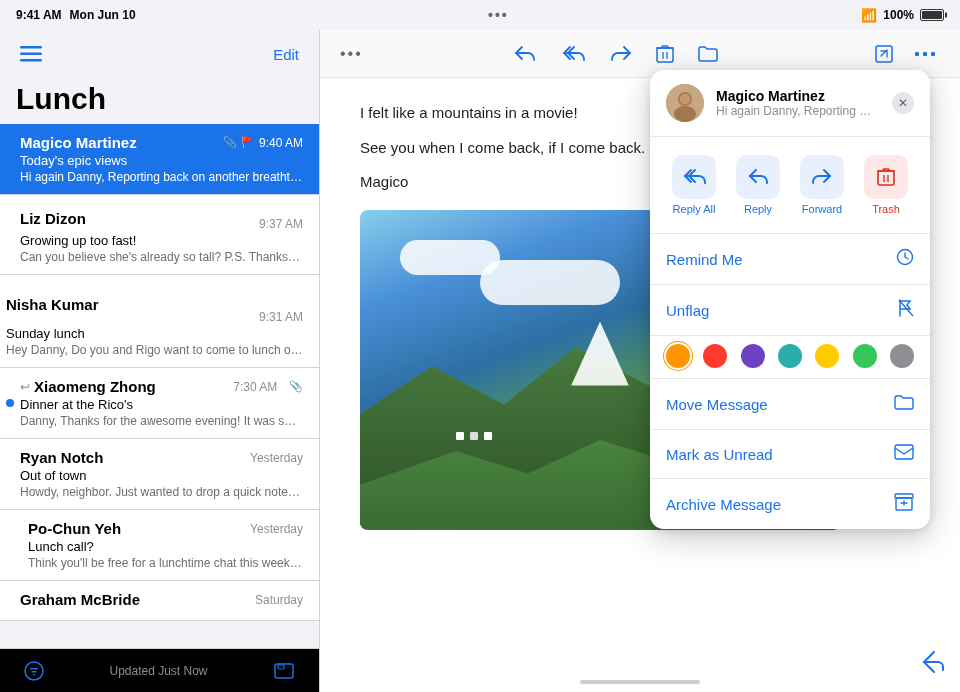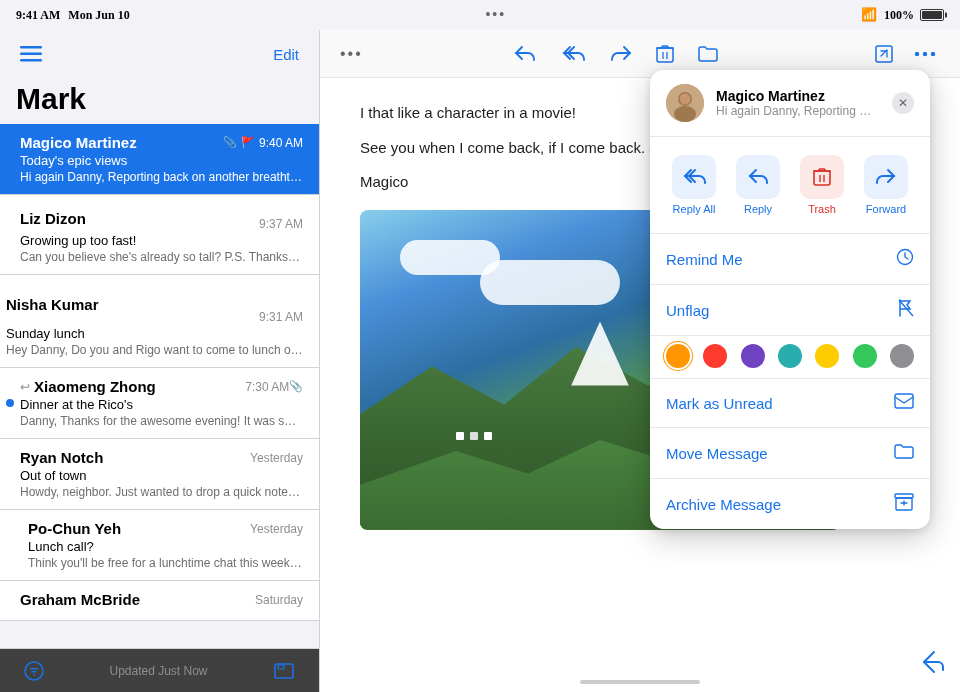--- a/index.html
+++ b/index.html
@@ -18,21 +18,20 @@
       top: 0; left: 0; right: 0;
       height: 30px;
       background: #f2f2f7;
       display: flex;
       align-items: center;
       justify-content: space-between;
       padding: 0 16px;
       font-size: 12px;
       font-weight: 600;
       z-index: 100;
-      font-family: Liberation Serif, serif;
     }
     .status-bar-left { display: flex; gap: 8px; align-items: center; }
     .status-bar-right { display: flex; gap: 6px; align-items: center; }
     .battery {
       width: 24px; height: 12px;
       border: 1.5px solid #333;
       border-radius: 2px;
       position: relative;
       display: flex; align-items: center; padding: 1px;
     }
@@ -157,21 +156,21 @@
       color: #8e8e93;
     }
 
     .flag-icon {
       font-size: 11px;
       color: #ff9500;
     }
 
     .inbox-footer {
       height: 44px;
-      background: #404040;
+      background: #000000;
       border-top: 1px solid #d1d1d6;
       display: flex;
       align-items: center;
       justify-content: space-between;
       padding: 0 20px;
     }
 
     
     .email-panel {
       flex: 1;
@@ -402,21 +401,21 @@
       <button class="toolbar-btn">
         <svg width="22" height="16" viewBox="0 0 22 16" fill="none">
           <rect x="0" y="0" width="22" height="2.5" rx="1.25" fill="#1a73e8"></rect>
           <rect x="0" y="6.5" width="22" height="2.5" rx="1.25" fill="#1a73e8"></rect>
           <rect x="0" y="13" width="22" height="2.5" rx="1.25" fill="#1a73e8"></rect>
         </svg>
       </button>
       <button class="toolbar-btn" style="font-size:15px;color:#1a73e8;">Edit</button>
     </div>
 
-    <div class="inbox-title">Mark</div>
+    <div class="inbox-title">Lunch</div>
 
     <div class="mail-list">
 
       <div class="mail-item selected" style="padding-left:20px;">
         <div class="mail-item-header">
           <span class="sender-name">Magico Martinez</span>
           <div style="display:flex;align-items:center;gap:4px;">
             <span class="attachment-icon">📎</span>
             <span class="flag-icon">🚩</span>
             <span class="time">9:40 AM</span>
@@ -448,21 +447,21 @@
         <div class="preview">Hey Danny, Do you and Rigo want to come to lunch on Sunday to meet my dad? If you...</div>
       </div>
 
       <div class="mail-item" style="padding-left:20px; position:relative;">
         <div class="unread-dot"></div>
         <div class="mail-item-header">
           <div style="display:flex;align-items:center;gap:4px;">
             <span style="color:#8e8e93;font-size:12px;">↩</span>
             <span class="sender-name">Xiaomeng Zhong</span>
           </div>
-          <div style="display:flex;align-items:center;gap:0;">
+          <div style="display:flex;align-items:center;gap:12px;">
             <span class="time">7:30 AM</span>
             <span class="attachment-icon">📎</span>
           </div>
         </div>
         <div class="subject">Dinner at the Rico's</div>
         <div class="preview">Danny, Thanks for the awesome evening! It was so much fun that I only remembered t...</div>
       </div>
 
       <div class="mail-item" style="padding-left:20px;">
         <div class="mail-item-header">
@@ -569,21 +568,21 @@
           <svg width="22" height="6" viewBox="0 0 22 6" fill="#1a73e8">
             <circle cx="3" cy="3" r="2.2" fill="#1a73e8"></circle>
             <circle cx="11" cy="3" r="2.2" fill="#1a73e8"></circle>
             <circle cx="19" cy="3" r="2.2" fill="#1a73e8"></circle>
           </svg>
         </button>
       </div>
     </div>
 
     <div class="email-content">
-      <p class="email-body-text">I that like a character in a movie!</p>
+      <p class="email-body-text">I felt like a mountains in a movie!</p>
       <p class="email-body-text">See you when I come back, if I come back. 🥰</p>
       <p class="email-body-text">Magico</p>
 
       <div class="email-image">
         <div class="cloud1"></div>
         <div class="cloud2"></div>
         <div class="mountain-bg"></div>
         <div class="mountain-snow"></div>
 
         <div style="position:absolute;bottom:0;left:0;right:0;height:35%;background:linear-gradient(180deg,#4d8a42 0%,#3a6b32 100%);clip-path:polygon(0 60%,20% 30%,35% 50%,50% 20%,65% 40%,80% 25%,100% 45%,100% 100%,0 100%);"></div>
@@ -627,42 +626,42 @@
           <span class="popup-action-label">Reply All</span>
         </div>
         <div class="popup-action-btn">
           <div class="popup-action-icon">
             <svg width="22" height="18" viewBox="0 0 22 18">
               <path d="M9 2L3 8l6 6" stroke="#1a73e8" stroke-width="2" fill="none" stroke-linecap="round"></path>
               <path d="M3 8h11a6 6 0 016 6v1" stroke="#1a73e8" stroke-width="2" fill="none" stroke-linecap="round"></path>
             </svg>
           </div>
           <span class="popup-action-label">Reply</span>
+        </div>
+        <div class="popup-action-btn">
+          <div class="popup-action-icon">
+            <svg width="22" height="18" viewBox="0 0 22 18">
+              <path d="M13 2l6 6-6 6" stroke="#1a73e8" stroke-width="2" fill="none" stroke-linecap="round"></path>
+              <path d="M19 8H8a6 6 0 00-6 6v1" stroke="#1a73e8" stroke-width="2" fill="none" stroke-linecap="round"></path>
+            </svg>
+          </div>
+          <span class="popup-action-label">Forward</span>
         </div>
         <div class="popup-action-btn">
           <div class="popup-action-icon trash">
             <svg width="18" height="20" viewBox="0 0 18 20" fill="none">
               <rect x="1" y="4" width="16" height="14" rx="2" stroke="#d93025" stroke-width="1.6"></rect>
               <path d="M6 4V3a1 1 0 011-1h4a1 1 0 011 1v1" stroke="#d93025" stroke-width="1.6"></path>
               <line x1="0" y1="4" x2="18" y2="4" stroke="#d93025" stroke-width="1.6"></line>
               <line x1="7" y1="8" x2="7" y2="15" stroke="#d93025" stroke-width="1.4"></line>
               <line x1="11" y1="8" x2="11" y2="15" stroke="#d93025" stroke-width="1.4"></line>
             </svg>
           </div>
           <span class="popup-action-label trash">Trash</span>
         </div>
-        <div class="popup-action-btn">
-          <div class="popup-action-icon">
-            <svg width="22" height="18" viewBox="0 0 22 18">
-              <path d="M13 2l6 6-6 6" stroke="#1a73e8" stroke-width="2" fill="none" stroke-linecap="round"></path>
-              <path d="M19 8H8a6 6 0 00-6 6v1" stroke="#1a73e8" stroke-width="2" fill="none" stroke-linecap="round"></path>
-            </svg>
-          </div>
-          <span class="popup-action-label">Forward</span>
-        </div>
       </div>
 
       <div class="popup-menu-item">
         <span class="popup-menu-label">Remind Me</span>
         <span class="popup-menu-icon">
           <svg width="18" height="18" viewBox="0 0 18 18" fill="none">
             <circle cx="9" cy="9" r="7.5" stroke="#1a73e8" stroke-width="1.4"></circle>
             <path d="M9 5v4l3 2" stroke="#1a73e8" stroke-width="1.4" stroke-linecap="round"></path>
           </svg>
         </span>
@@ -683,34 +682,34 @@
         <div class="color-dot" style="background:#ff9500;box-shadow:0 0 0 2px #fff,0 0 0 3px #ff9500;"></div>
         <div class="color-dot" style="background:#ff3b30;"></div>
         <div class="color-dot" style="background:#6f42c1;"></div>
         <div class="color-dot" style="background:#2aadad;"></div>
         <div class="color-dot" style="background:#ffcc00;"></div>
         <div class="color-dot" style="background:#34c759;"></div>
         <div class="color-dot" style="background:#8e8e93;"></div>
       </div>
 
       <div class="popup-menu-item">
+        <span class="popup-menu-label">Move Message</span>
+        <span class="popup-menu-icon">
+          <svg width="20" height="18" viewBox="0 0 20 18" fill="none">
+            <path d="M1 5a2 2 0 012-2h4l2 2h8a2 2 0 012 2v7a2 2 0 01-2 2H3a2 2 0 01-2-2V5z" stroke="#1a73e8" stroke-width="1.4"></path>
+          </svg>
+        </span>
+      </div>
+
+      <div class="popup-menu-item">
         <span class="popup-menu-label">Mark as Unread</span>
         <span class="popup-menu-icon">
           <svg width="20" height="16" viewBox="0 0 20 16" fill="none">
             <rect x="1" y="1" width="18" height="14" rx="2" stroke="#1a73e8" stroke-width="1.4"></rect>
             <path d="M1 4l9 6 9-6" stroke="#1a73e8" stroke-width="1.4" fill="none"></path>
-          </svg>
-        </span>
-      </div>
-
-      <div class="popup-menu-item">
-        <span class="popup-menu-label">Move Message</span>
-        <span class="popup-menu-icon">
-          <svg width="20" height="18" viewBox="0 0 20 18" fill="none">
-            <path d="M1 5a2 2 0 012-2h4l2 2h8a2 2 0 012 2v7a2 2 0 01-2 2H3a2 2 0 01-2-2V5z" stroke="#1a73e8" stroke-width="1.4"></path>
           </svg>
         </span>
       </div>
 
       <div class="popup-menu-item" style="border-bottom:none;">
         <span class="popup-menu-label">Archive Message</span>
         <span class="popup-menu-icon">
           <svg width="20" height="18" viewBox="0 0 20 18" fill="none">
             <rect x="1" y="1" width="18" height="4" rx="1" stroke="#1a73e8" stroke-width="1.4"></rect>
             <rect x="2" y="5" width="16" height="12" rx="1" stroke="#1a73e8" stroke-width="1.4"></rect>

